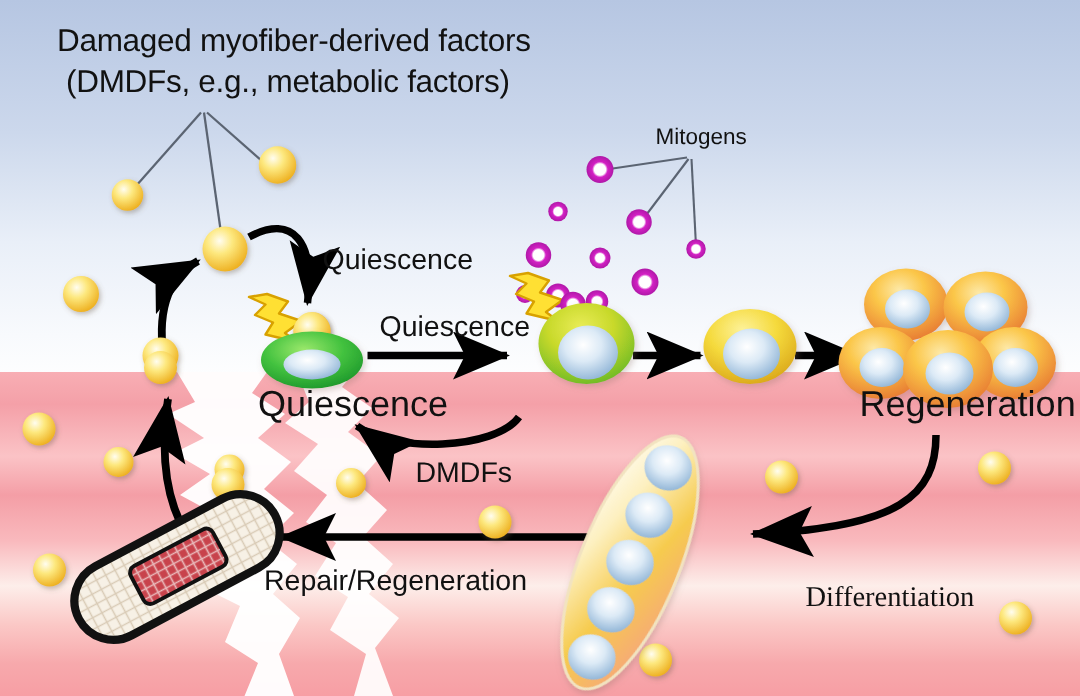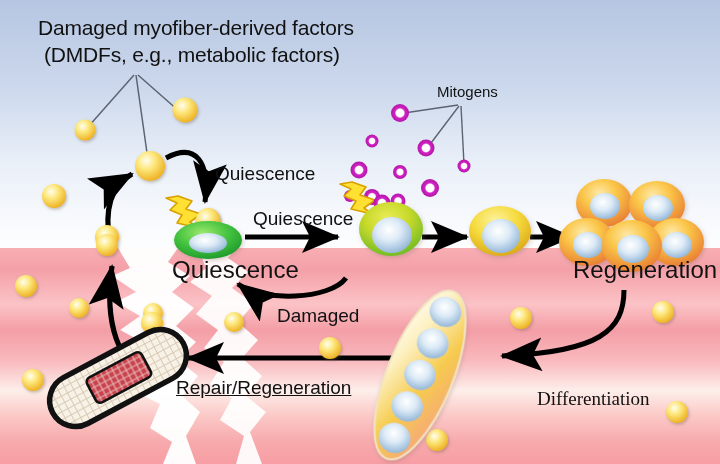--- a/index.html
+++ b/index.html
@@ -242,20 +242,20 @@
     </g>
   </svg>
 
   <div class="lbl title-line" style="left:38px; top:16px;">Damaged myofiber-derived factors</div>
   <div class="lbl title-line" style="left:44px; top:43px;">(DMDFs, e.g., metabolic factors)</div>
 
   <div class="lbl callout" style="left:437px; top:83px;">Mitogens</div>
 
   <div class="lbl process" style="left:215px; top:163px;">Quiescence</div>
   <div class="lbl process" style="left:253px; top:208px;">Quiescence</div>
-  <div class="lbl process" style="left:277px; top:305px;">Damaged</div>
+  <div class="lbl process" style="left:277px; top:305px;">DMDFs</div>
   <div class="lbl process" style="left:537px; top:388px;font-family:Liberation Serif, serif;">Differentiation</div>
-  <div class="lbl process" style="left:176px; top:377px;text-decoration:underline;">Repair/Regeneration</div>
+  <div class="lbl process" style="left:176px; top:377px;">Repair/Regeneration</div>
 
   <div class="lbl stage-name" style="left:172px; top:256px;">Quiescence</div>
   <div class="lbl stage-name" style="left:573px; top:256px;">Regeneration</div>
 
 </div>
 
 </body></html>

